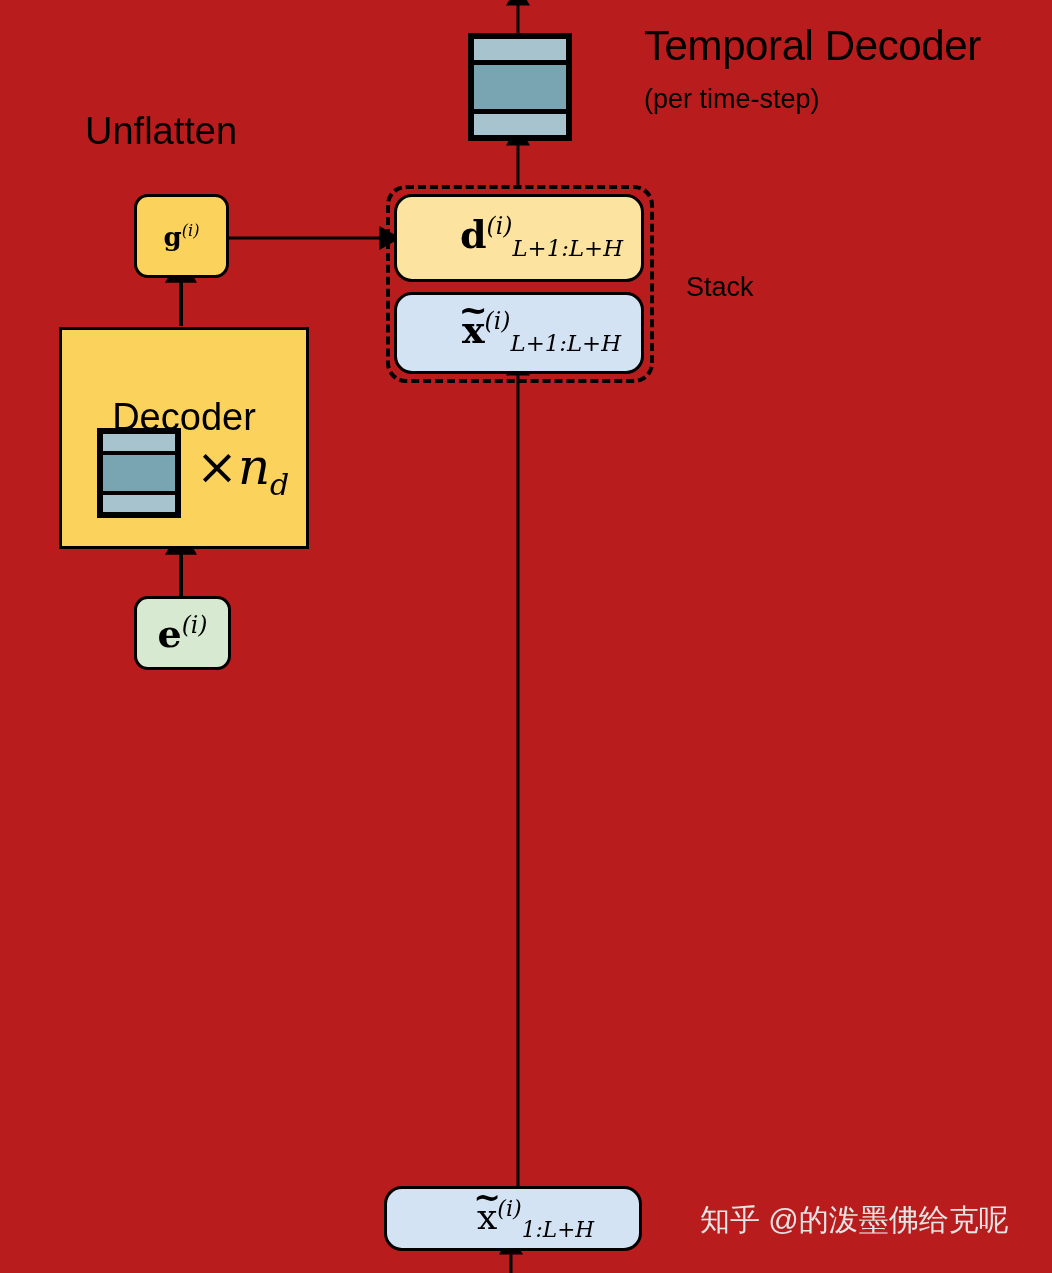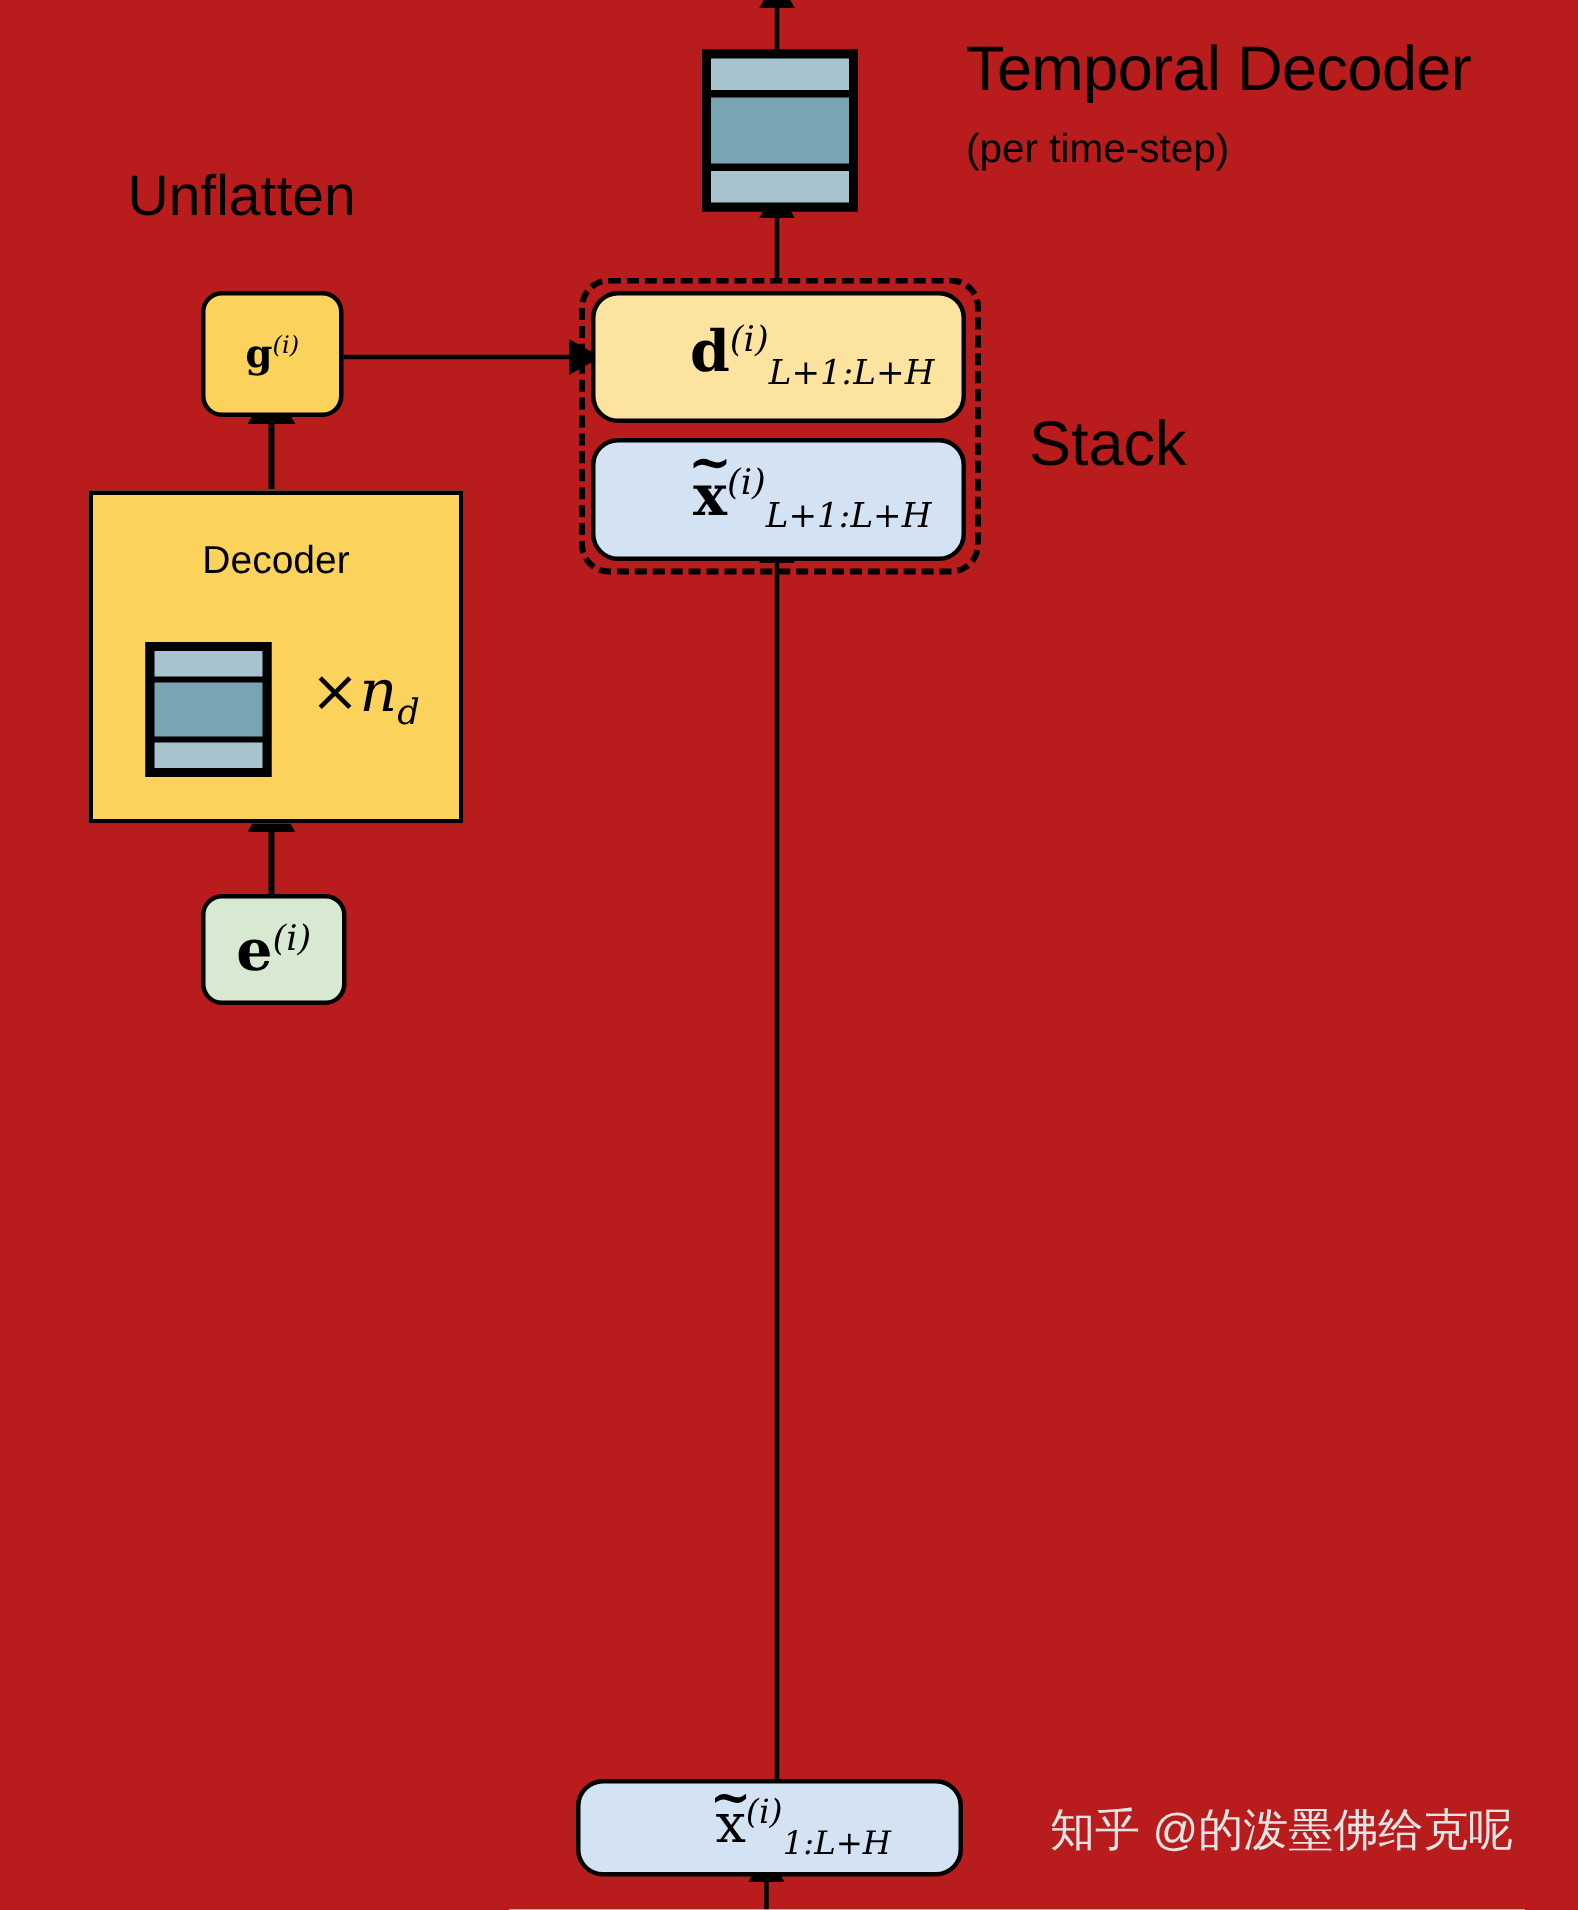--- a/index.html
+++ b/index.html
@@ -100,22 +100,22 @@
   
   .label {
     position: absolute;
     font-family: "Liberation Sans", sans-serif;
     color: #000000;
     white-space: nowrap;
   }
   #title-temporal-decoder { font-size: 42px; letter-spacing: -0.4px; }
   #subtitle-per-time-step { font-size: 27px; }
   #label-unflatten        { font-size: 38px; }
-  #label-stack            { font-size: 42px; }
-  #label-decoder          { font-size: 26px; }
+  #label-stack            { font-size: 27px; }
+  #label-decoder          { font-size: 38px; margin-top: 38px; }
 
   
   #stack-group {
     position: absolute;
     box-sizing: border-box;
     border: 4px dashed #000000;
     border-radius: 20px;
     background: transparent;
   }
 
@@ -192,21 +192,21 @@
   <div class="node fill-yellow" style="left:59px; top:327px; width:250px; height:222px; border-radius:0; display:block;">
 
     <div class="label" id="label-decoder" style="left:0; top:28px; width:100%; text-align:center;">Decoder</div>
 
     <div class="blk" id="decoder-inner-block" style="left:35px; top:98px; width:84px; height:90px;">
       <div class="band-thin" style="height:22%;"></div>
       <div class="band-thick" style="height:46%;"></div>
       <div class="band-thin" style="height:22%;"></div>
     </div>
 
-    <span class="math" style="position:absolute; left:145px; top:112px; font-size:39px;">
+    <span class="math" style="position:absolute; left:134px; top:112px; font-size:50px;">
       <span class="mi">×n</span><span class="sub">d</span>
     </span>
   </div>
 
   <div class="node rounded fill-green-l" style="left:134px; top:596px; width:97px; height:74px;">
     <span class="math" style="font-size:38px;">
       <span class="mb">e</span><span class="sup">(i)</span>
     </span>
   </div>
 

